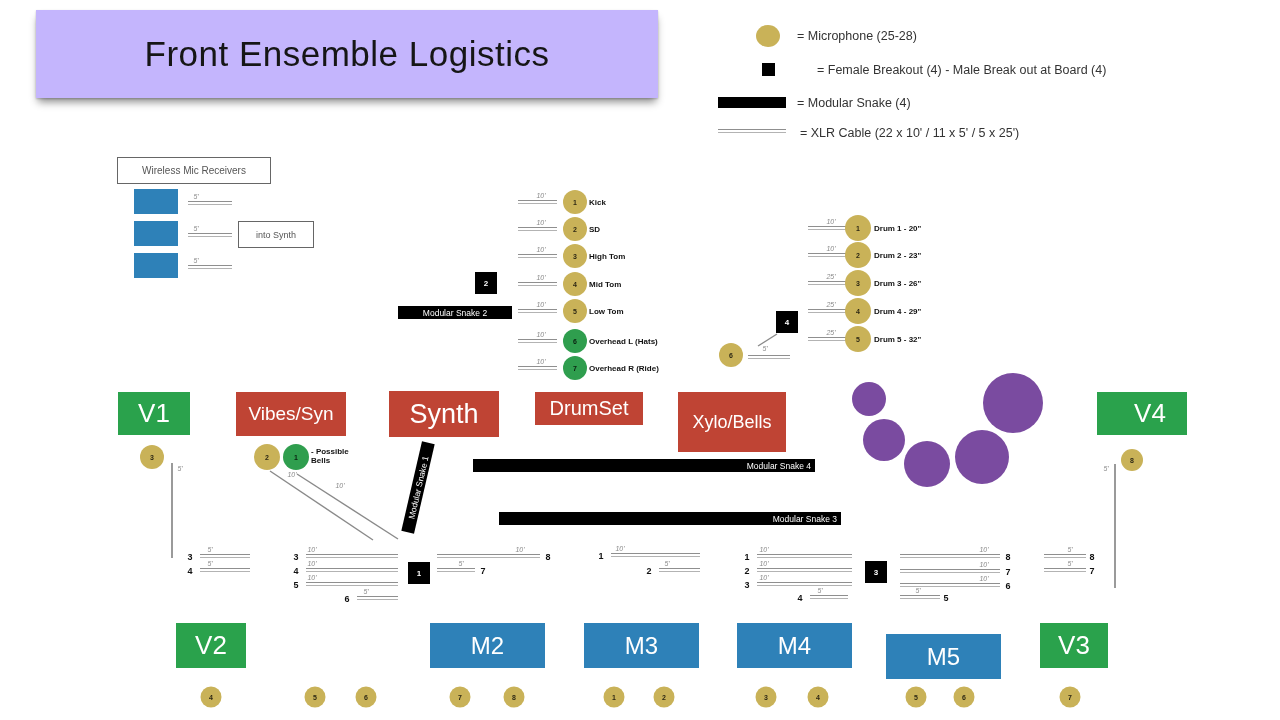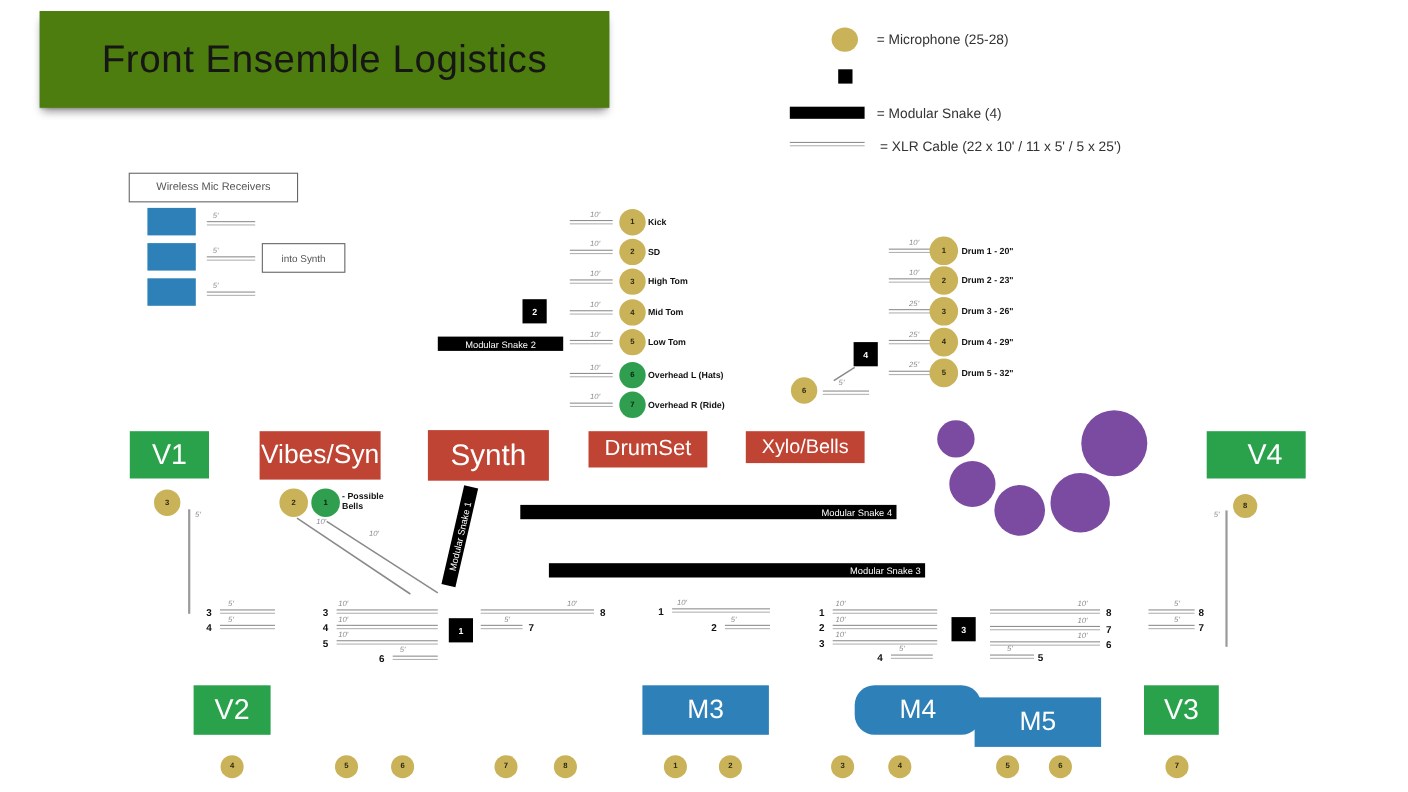--- a/index.html
+++ b/index.html
@@ -1,18 +1,18 @@
 <!DOCTYPE html>
 <html><head>
 <meta charset="utf-8">
 <style>
   html,body{margin:0;padding:0;background:#ffffff;}
   #slide{position:relative;width:1280px;height:720px;background:#ffffff;overflow:hidden;
          font-family:"Liberation Sans", sans-serif;}
-  #title-box{position:absolute;left:36px;top:10px;width:518px;height:88px;background:#4d7c0f;
+  #title-box{position:absolute;left:36px;top:10px;width:622px;height:88px;background:#c4b5fd;
              box-shadow:0 6px 8px -2px rgba(0,0,0,.45), 0 1px 2px rgba(0,0,0,.2);
              display:flex;align-items:center;justify-content:center;}
   #title{font-size:35px;color:#161616;letter-spacing:.5px;}
   .legend-label{position:absolute;font-size:12.5px;color:#333;white-space:nowrap;}
   .obox{position:absolute;border:1px solid #666;color:#555;background:#fff;
         display:flex;align-items:center;justify-content:center;white-space:nowrap;}
   .recv{position:absolute;width:44px;height:25px;background:#2e81b8;}
   .cable{position:absolute;height:4px;box-sizing:border-box;
          border-top:1px solid #8f8f8f;border-bottom:1px solid #b3b3b3;}
   .len{position:absolute;font-size:7px;color:#8a8a8a;font-style:italic;
@@ -50,20 +50,21 @@
 <div id="slide">
 
   <div id="title-box">
     <div id="title">Front Ensemble Logistics</div>
   </div>
 
   <span class="leg-mic"></span>
   <span class="legend-label" style="left:797px;top:29px;">= Microphone (25-28)</span>
 
   <span class="leg-sq"></span>
+  <span class="legend-label" style="left:817px;top:63px;">= Female Breakout (4) - Male Break out at Board (4)</span>
 
   <span class="leg-bar"></span>
   <span class="legend-label" style="left:797px;top:96px;">= Modular Snake (4)</span>
 
   <span class="cable leg-xlr" style="top:129px;"></span>
   <span class="legend-label" style="left:800px;top:126px;">= XLR Cable (22 x 10' / 11 x 5' / 5 x 25')</span>
 
   <div class="obox" style="left:117px;top:157px;width:152px;height:25px;font-size:10px;">Wireless Mic Receivers</div>
   <div class="obox" style="left:238px;top:221px;width:74px;height:25px;font-size:9px;">into Synth</div>
 
@@ -134,49 +135,52 @@
     <div class="snake right" style="left: 473px; top: 459px; width: 342px; height: 13px;">Modular Snake 4</div>
     <div class="snake right" style="left: 499px; top: 512px; width: 342px; height: 13px; text-align: center;">Modular Snake 3</div>
     <div class="snake center" style="left: 372px; top: 481px; width: 92px; height: 13px; transform: rotate(-77deg);">Modular Snake 1</div>
     <div class="breakout" style="left: 475px; top: 272px;">2</div>
     <div class="breakout" style="left: 776px; top: 311px;">4</div>
     <div class="breakout" style="left: 408px; top: 562px;">1</div>
     <div class="breakout" style="left: 865px; top: 561px;">3</div>
     <div class="station st-green" style="left: 118px; top: 392px; width: 72px; height: 43px; font-size: 26px;">
       <span>V1</span>
     </div>
-    <div class="station st-red" style="left: 236px; top: 392px; width: 110px; height: 44px; font-size: 24px;">
+    <div class="station st-red" style="left: 236px; top: 392px; width: 110px; height: 44px; font-size: 19px;">
       <span>Vibes/Syn</span>
     </div>
     <div class="station st-red" style="left: 389px; top: 391px; width: 110px; height: 46px; font-size: 27px;">
       <span>Synth</span>
     </div>
     <div class="station st-red" style="left: 535px; top: 392px; width: 108px; height: 33px; font-size: 20px;">
       <span>DrumSet</span>
     </div>
-    <div class="station st-red" style="left: 678px; top: 392px; width: 108px; height: 29px; font-size: 18px;">
+    <div class="station st-red" style="left: 678px; top: 392px; width: 108px; height: 60px; font-size: 18px;">
       <span>Xylo/Bells</span>
     </div>
     <div class="station st-green" style="left: 1097px; top: 392px; width: 74px; height: 43px; font-size: 26px; padding-left: 16px;">
       <span>V4</span>
     </div>
     <div class="station st-green" style="left: 176px; top: 623px; width: 70px; height: 45px; font-size: 26px;">
       <span>V2</span>
     </div>
     <div class="mcircle c-gold" style="left: 211px; top: 697px; width: 21px; height: 21px;">4</div>
     <div class="mcircle c-gold" style="left: 315px; top: 697px; width: 21px; height: 21px;">5</div>
     <div class="mcircle c-gold" style="left: 366px; top: 697px; width: 21px; height: 21px;">6</div>
+    <div class="station st-blue" style="left: 430px; top: 623px; width: 115px; height: 45px; font-size: 24px;">
+      <span>M2</span>
+    </div>
     <div class="mcircle c-gold" style="left: 460px; top: 697px; width: 21px; height: 21px;">7</div>
     <div class="mcircle c-gold" style="left: 514px; top: 697px; width: 21px; height: 21px;">8</div>
     <div class="station st-blue" style="left: 584px; top: 623px; width: 115px; height: 45px; font-size: 24px;">
       <span>M3</span>
     </div>
     <div class="mcircle c-gold" style="left: 614px; top: 697px; width: 21px; height: 21px;">1</div>
     <div class="mcircle c-gold" style="left: 664px; top: 697px; width: 21px; height: 21px;">2</div>
-    <div class="station st-blue" style="left: 777px; top: 623px; width: 115px; height: 45px; font-size: 24px; border-radius: 18px;">
+    <div class="station st-blue" style="left: 737px; top: 623px; width: 115px; height: 45px; font-size: 24px;">
       <span>M4</span>
     </div>
     <div class="mcircle c-gold" style="left: 766px; top: 697px; width: 21px; height: 21px;">3</div>
     <div class="mcircle c-gold" style="left: 818px; top: 697px; width: 21px; height: 21px;">4</div>
     <div class="station st-blue" style="left: 886px; top: 623px; width: 115px; height: 45px; font-size: 24px; margin-top: 11px;">
       <span>M5</span>
     </div>
     <div class="mcircle c-gold" style="left: 916px; top: 697px; width: 21px; height: 21px;">5</div>
     <div class="mcircle c-gold" style="left: 964px; top: 697px; width: 21px; height: 21px;">6</div>
     <div class="station st-green" style="left: 1040px; top: 623px; width: 68px; height: 45px; font-size: 26px;">

